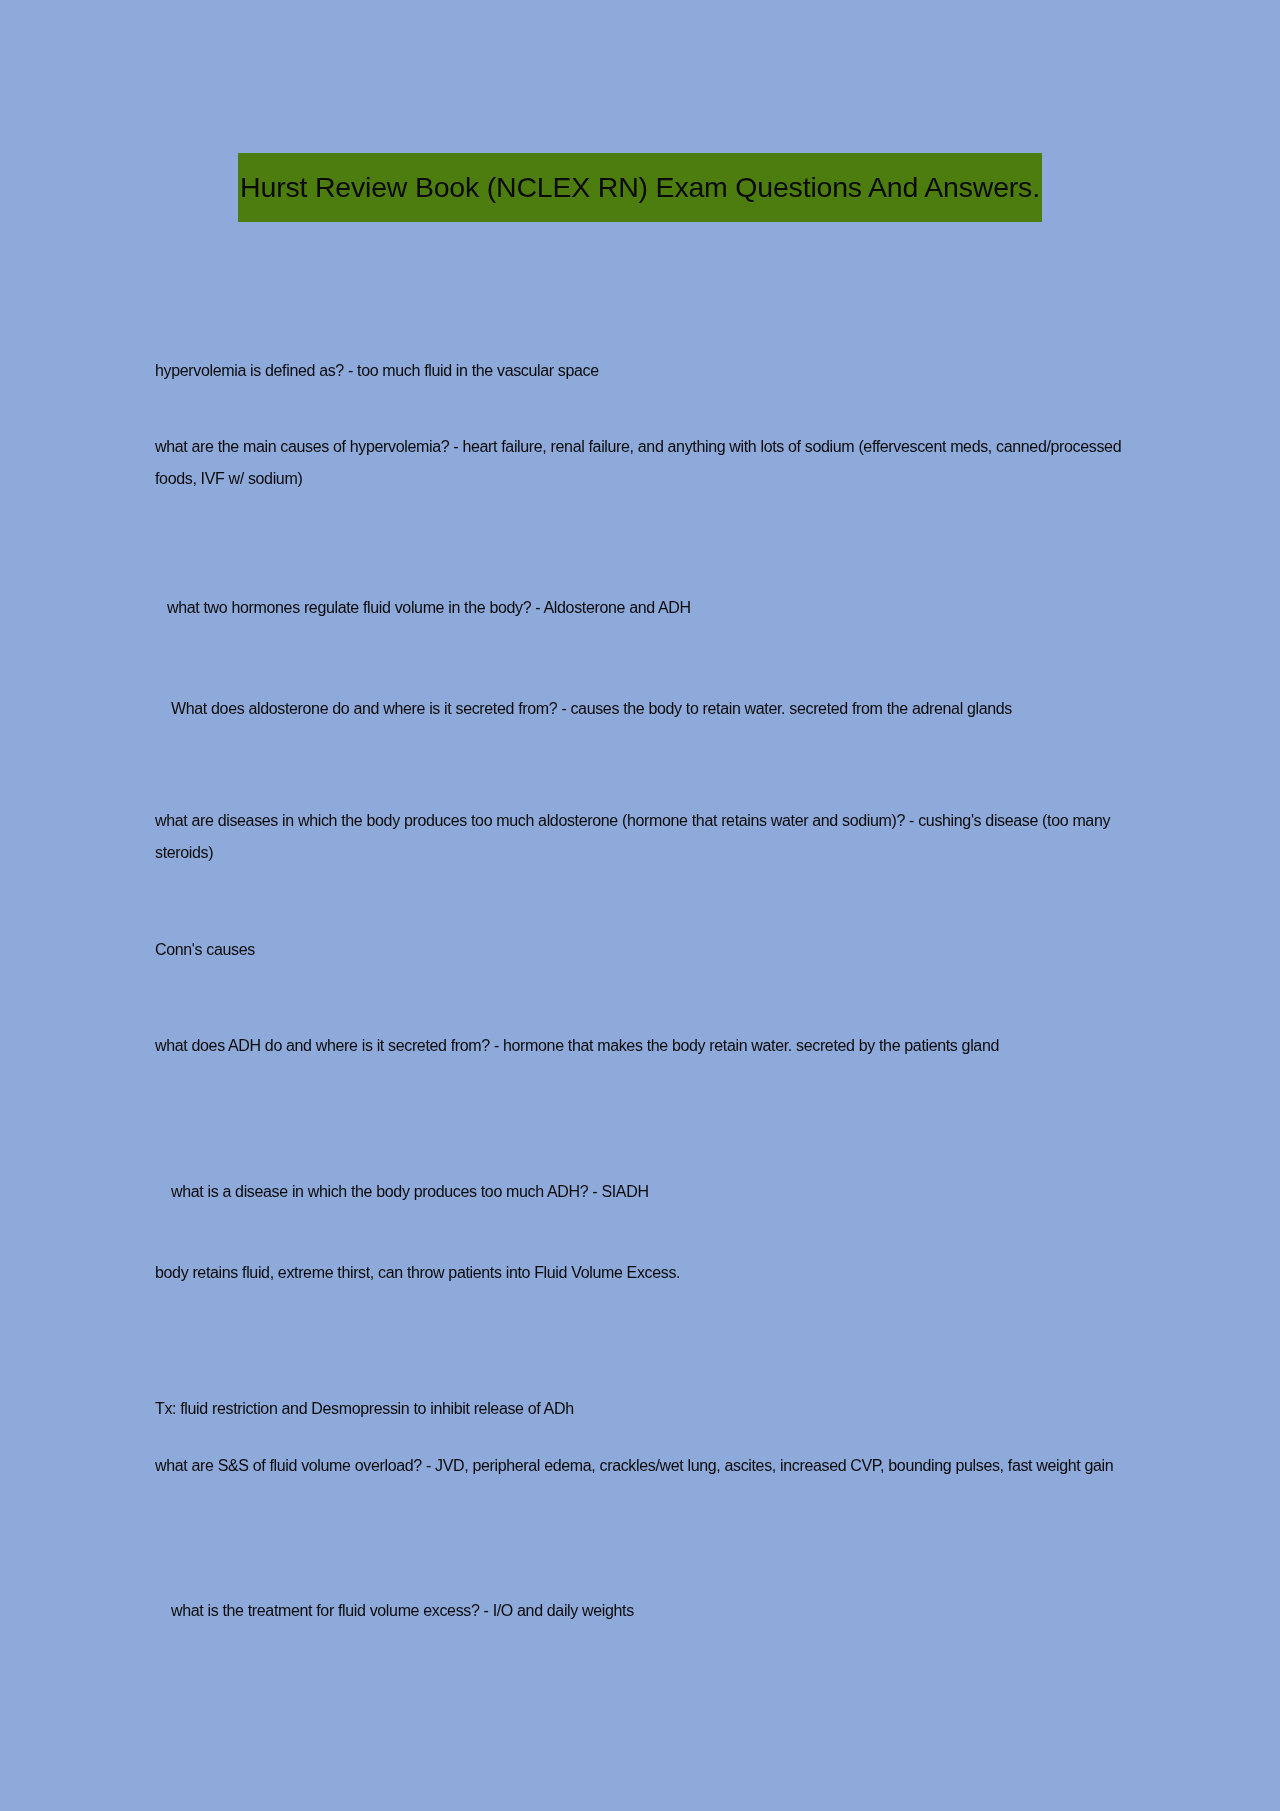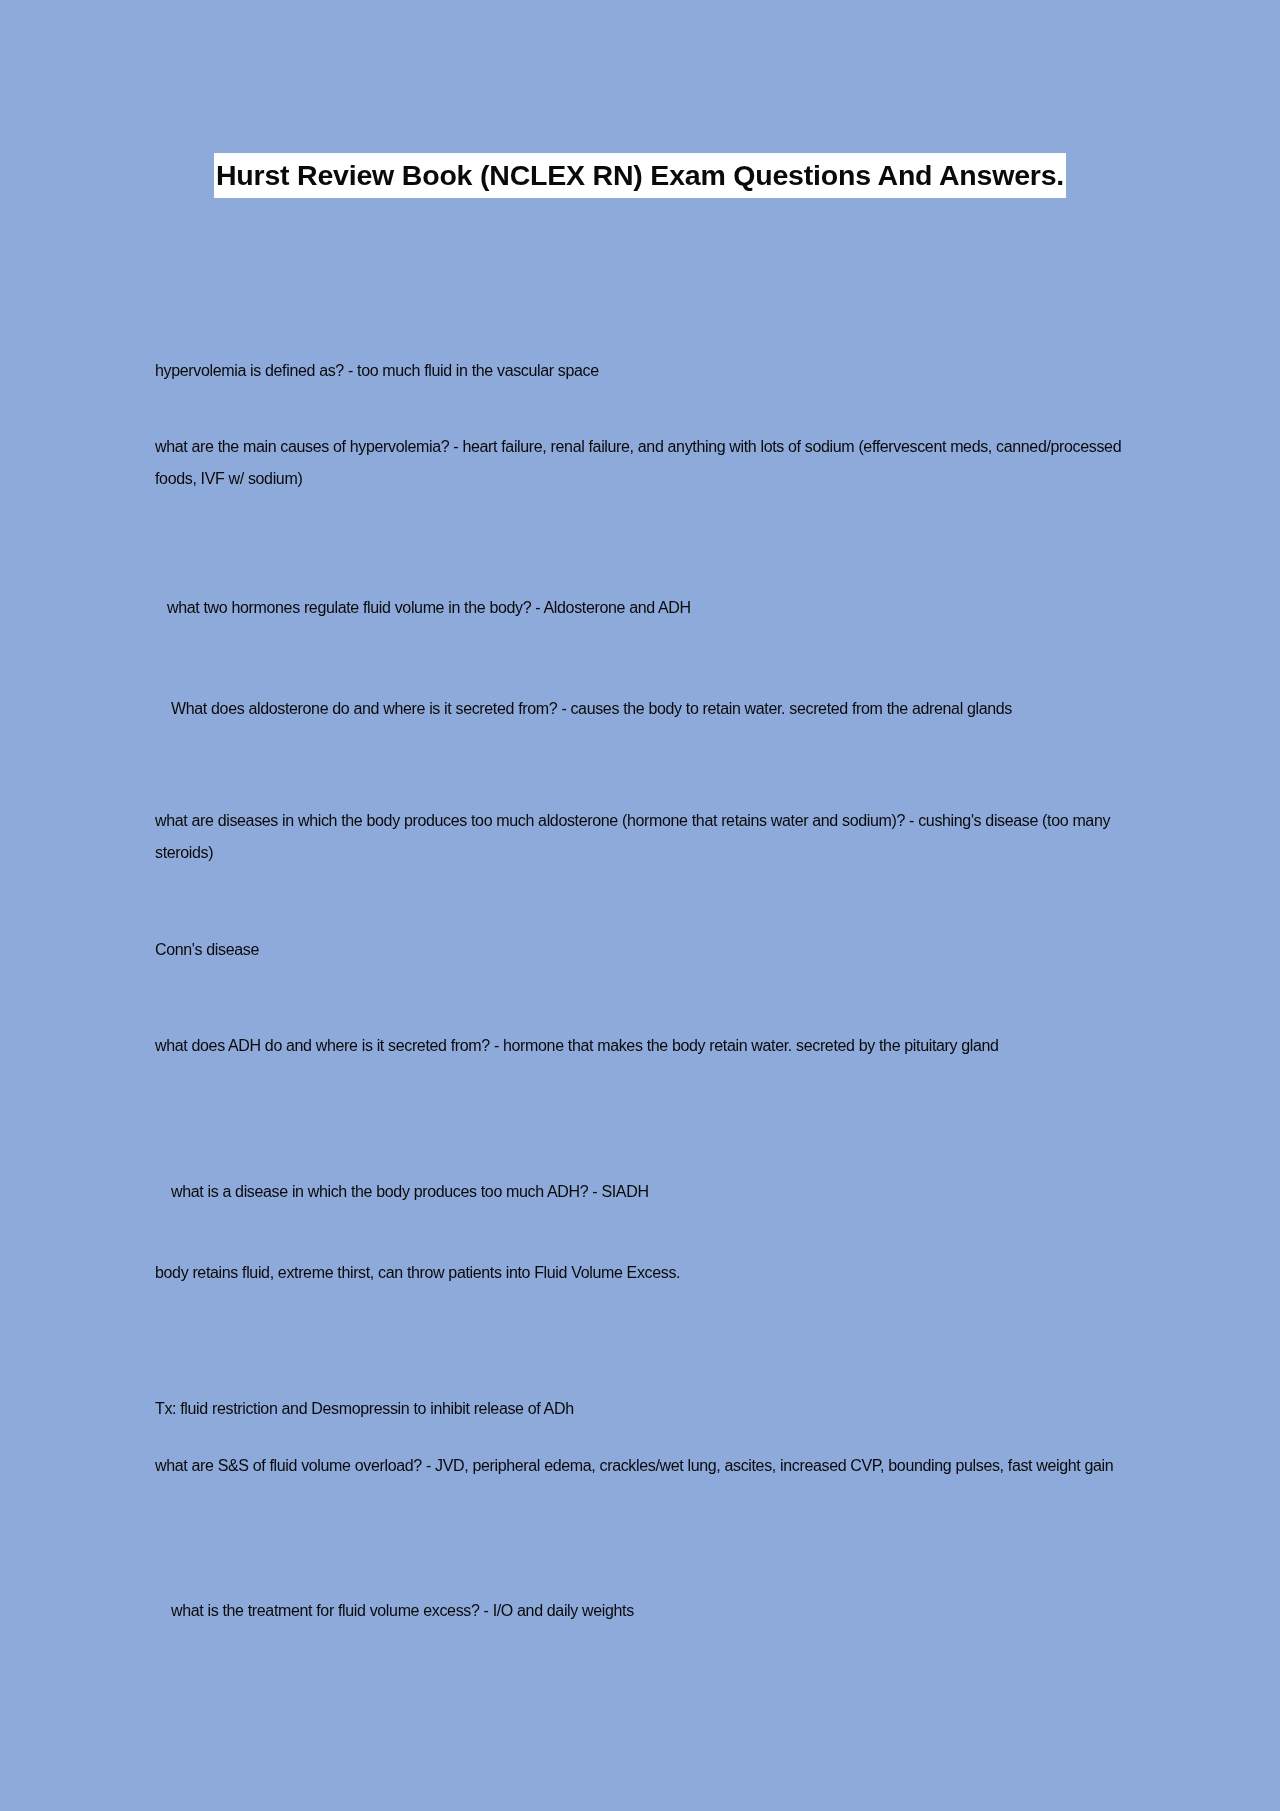--- a/index.html
+++ b/index.html
@@ -24,25 +24,25 @@
     }
     .title-wrap {
       position: absolute;
       top: 153px;
       left: 0;
       width: 1280px;
       text-align: center;
     }
     .title {
       display: inline-block;
-      background: #ffffff;
-      font-weight: bold;
+      background: #4d7c0f;
+      font-weight: normal;
       font-size: 28.5px;
       line-height: 37px;
-      padding: 4px 2px;
+      padding: 16px 2px;
       letter-spacing: -0.2px;
     }
     .entries {
       position: absolute;
       left: 155px;
       top: 0;
       width: 980px;
     }
     .entry {
       position: absolute;
@@ -62,22 +62,22 @@
   <div class="title-wrap">
     <span class="title">Hurst Review Book (NCLEX RN) Exam Questions And Answers.</span>
   </div>
 
   <div class="entries">
     <p class="entry" style="top:355px; margin:0;">hypervolemia is defined as? - too much fluid in the vascular space</p>
     <p class="entry" style="top:431px; margin:0;">what are the main causes of hypervolemia? - heart failure, renal failure, and anything with lots of sodium (effervescent meds, canned/processed foods, IVF w/ sodium)</p>
     <p class="entry" style="top:580px; margin:12px;">what two hormones regulate fluid volume in the body? - Aldosterone and ADH</p>
     <p class="entry" style="top:677px; margin:16px;">What does aldosterone do and where is it secreted from? - causes the body to retain water. secreted from the adrenal glands</p>
     <p class="entry" style="top:805px; margin:0;">what are diseases in which the body produces too much aldosterone (hormone that retains water and sodium)? - cushing's disease (too many steroids)</p>
-    <p class="entry" style="top:934px; margin:0;">Conn's disease</p>
-    <p class="entry" style="top:1030px; margin:0;">what does ADH do and where is it secreted from? - hormone that makes the body retain water. secreted by the pituitary gland</p>
+    <p class="entry" style="top:934px; margin:0;">Conn's causes</p>
+    <p class="entry" style="top:1030px; margin:0;">what does ADH do and where is it secreted from? - hormone that makes the body retain water. secreted by the patients gland</p>
     <p class="entry" style="top:1160px; margin:16px;">what is a disease in which the body produces too much ADH? - SIADH</p>
     <p class="entry" style="top:1257px; margin:0;">body retains fluid, extreme thirst, can throw patients into Fluid Volume Excess.</p>
     <p class="entry" style="top:1393px; margin:0;">Tx: fluid restriction and Desmopressin to inhibit release of ADh</p>
     <p class="entry" style="top:1450px; margin:0;">what are S&amp;S of fluid volume overload? - JVD, peripheral edema, crackles/wet lung, ascites, increased CVP, bounding pulses, fast weight gain</p>
     <p class="entry" style="top:1579px; margin:16px;">what is the treatment for fluid volume excess? - I/O and daily weights</p>
   </div>
 
 </div>
 
 </body></html>

